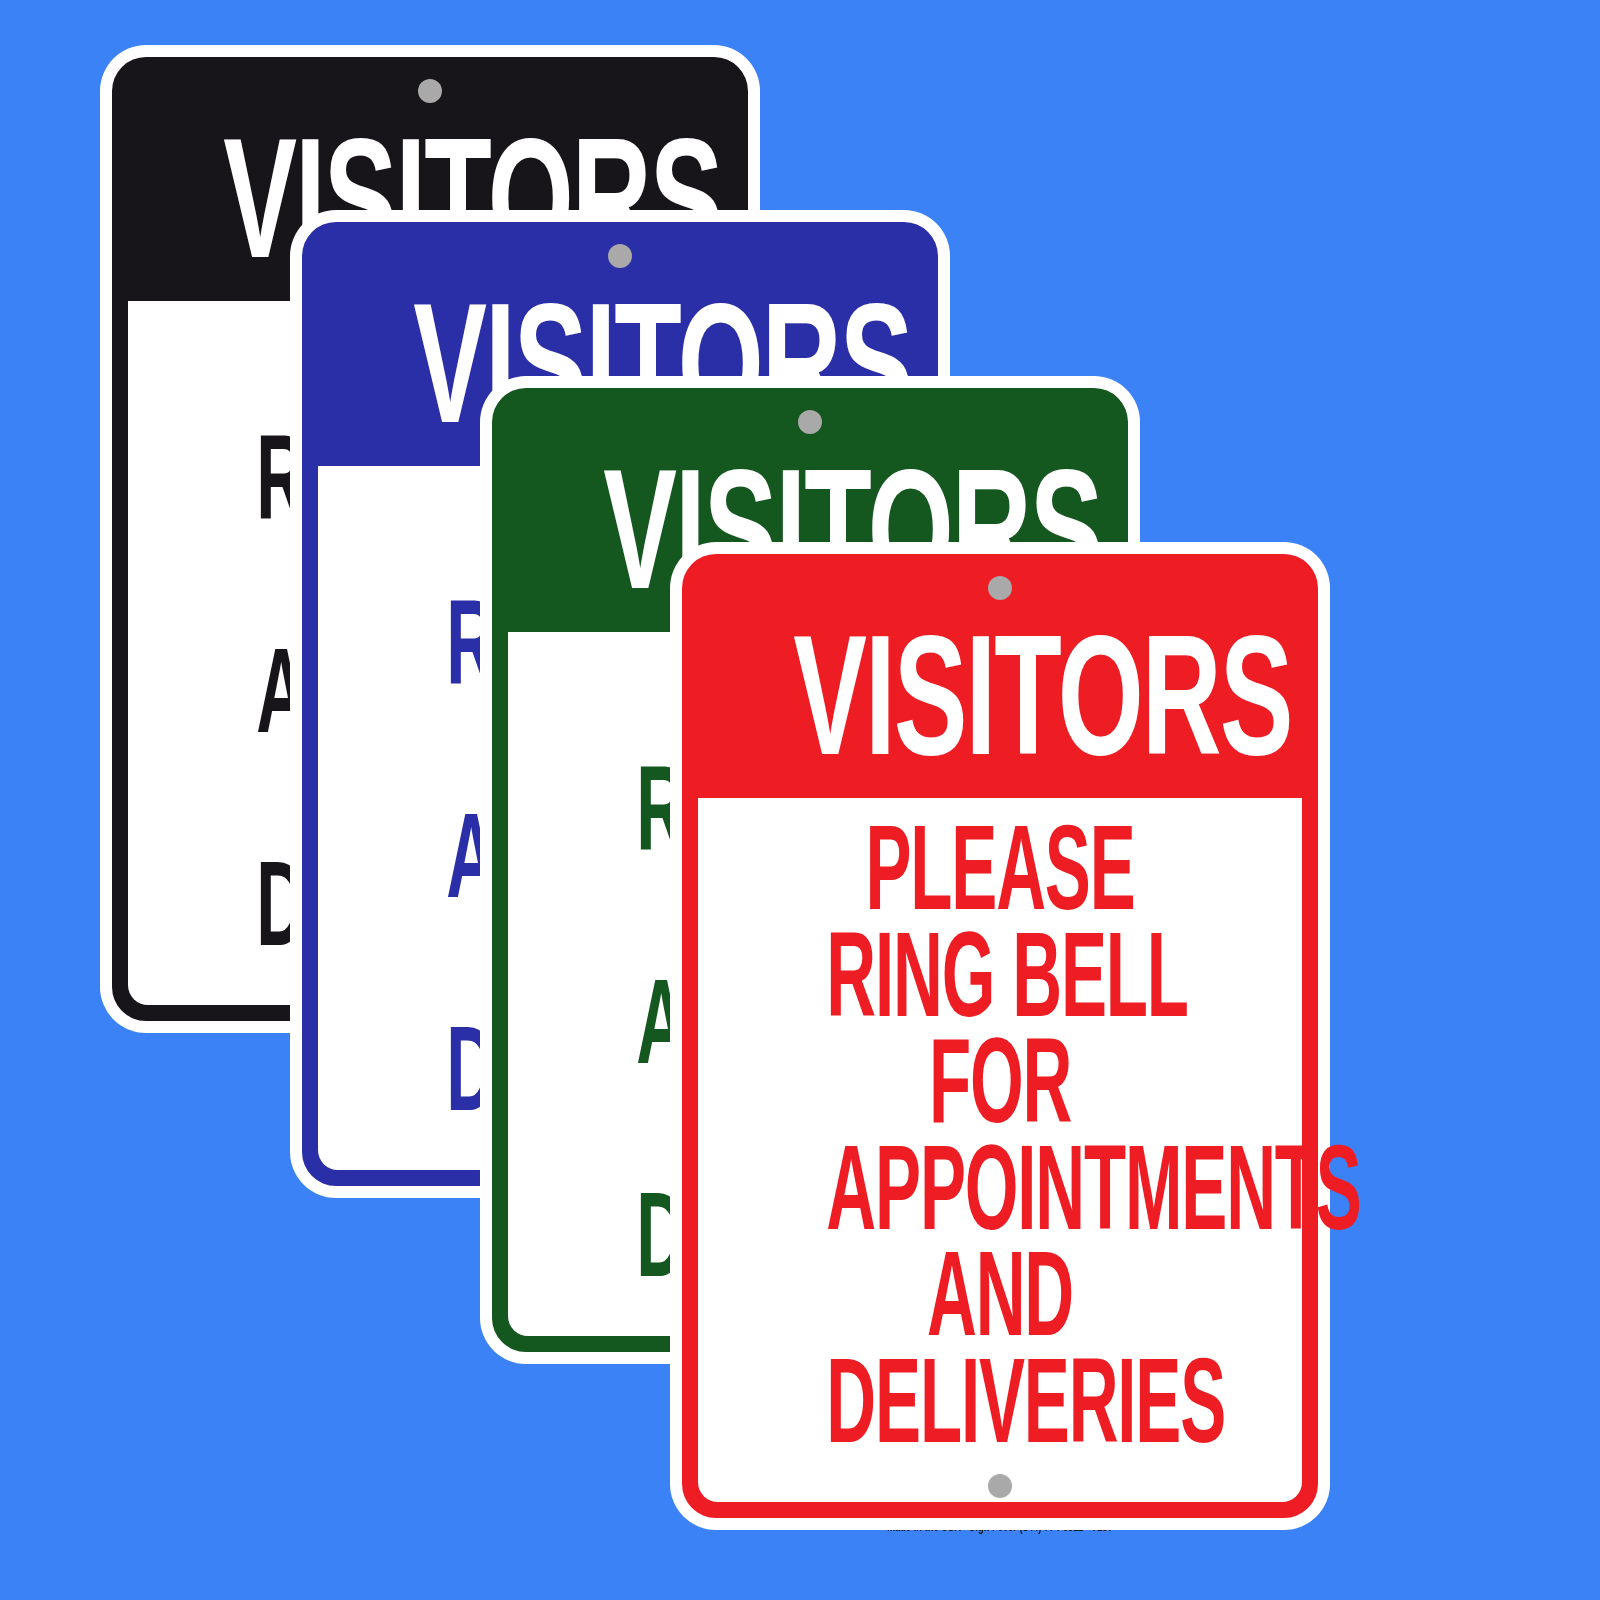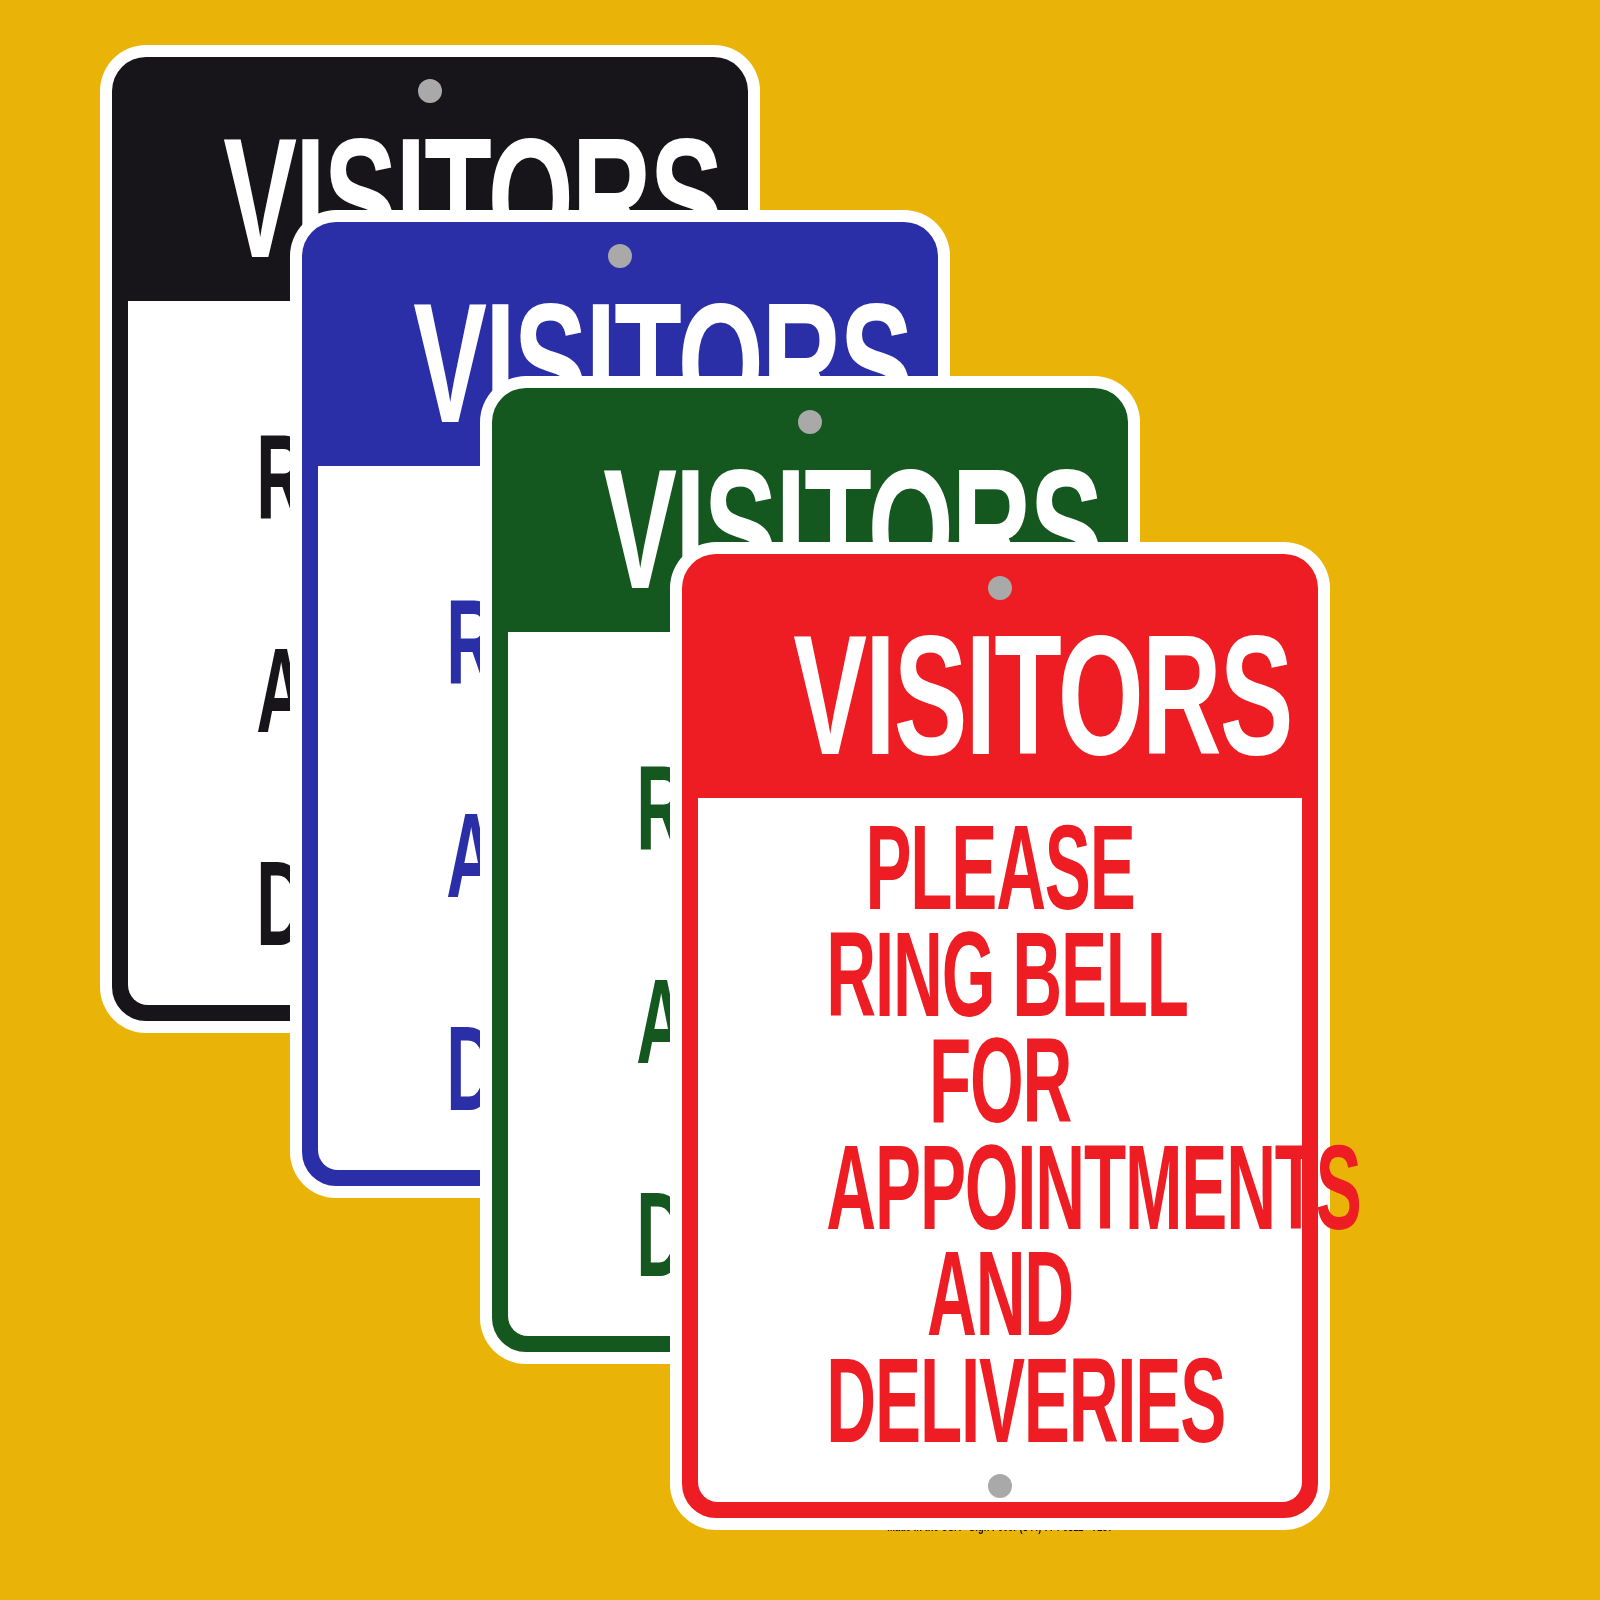--- a/index.html
+++ b/index.html
@@ -1,17 +1,17 @@
 <!DOCTYPE html>
 <html><head>
 <meta charset="utf-8">
 <style>
   html,body { margin:0; padding:0; background:#ffffff; }
   .scene {
-    position:relative; width:1600px; height:1600px; background:#eab308;
+    position:relative; width:1600px; height:1600px; background:#3b82f6;
     overflow:hidden;
     font-family:"Liberation Sans","DejaVu Sans",sans-serif;
     font-weight:bold;
   }
   .sign {
     position:absolute; width:636px; height:964px;
     border-radius:34px;
     box-shadow:0 0 0 12px #ffffff; 
   }
   .sign-black { left:112px; top:57px;  z-index:1; }

